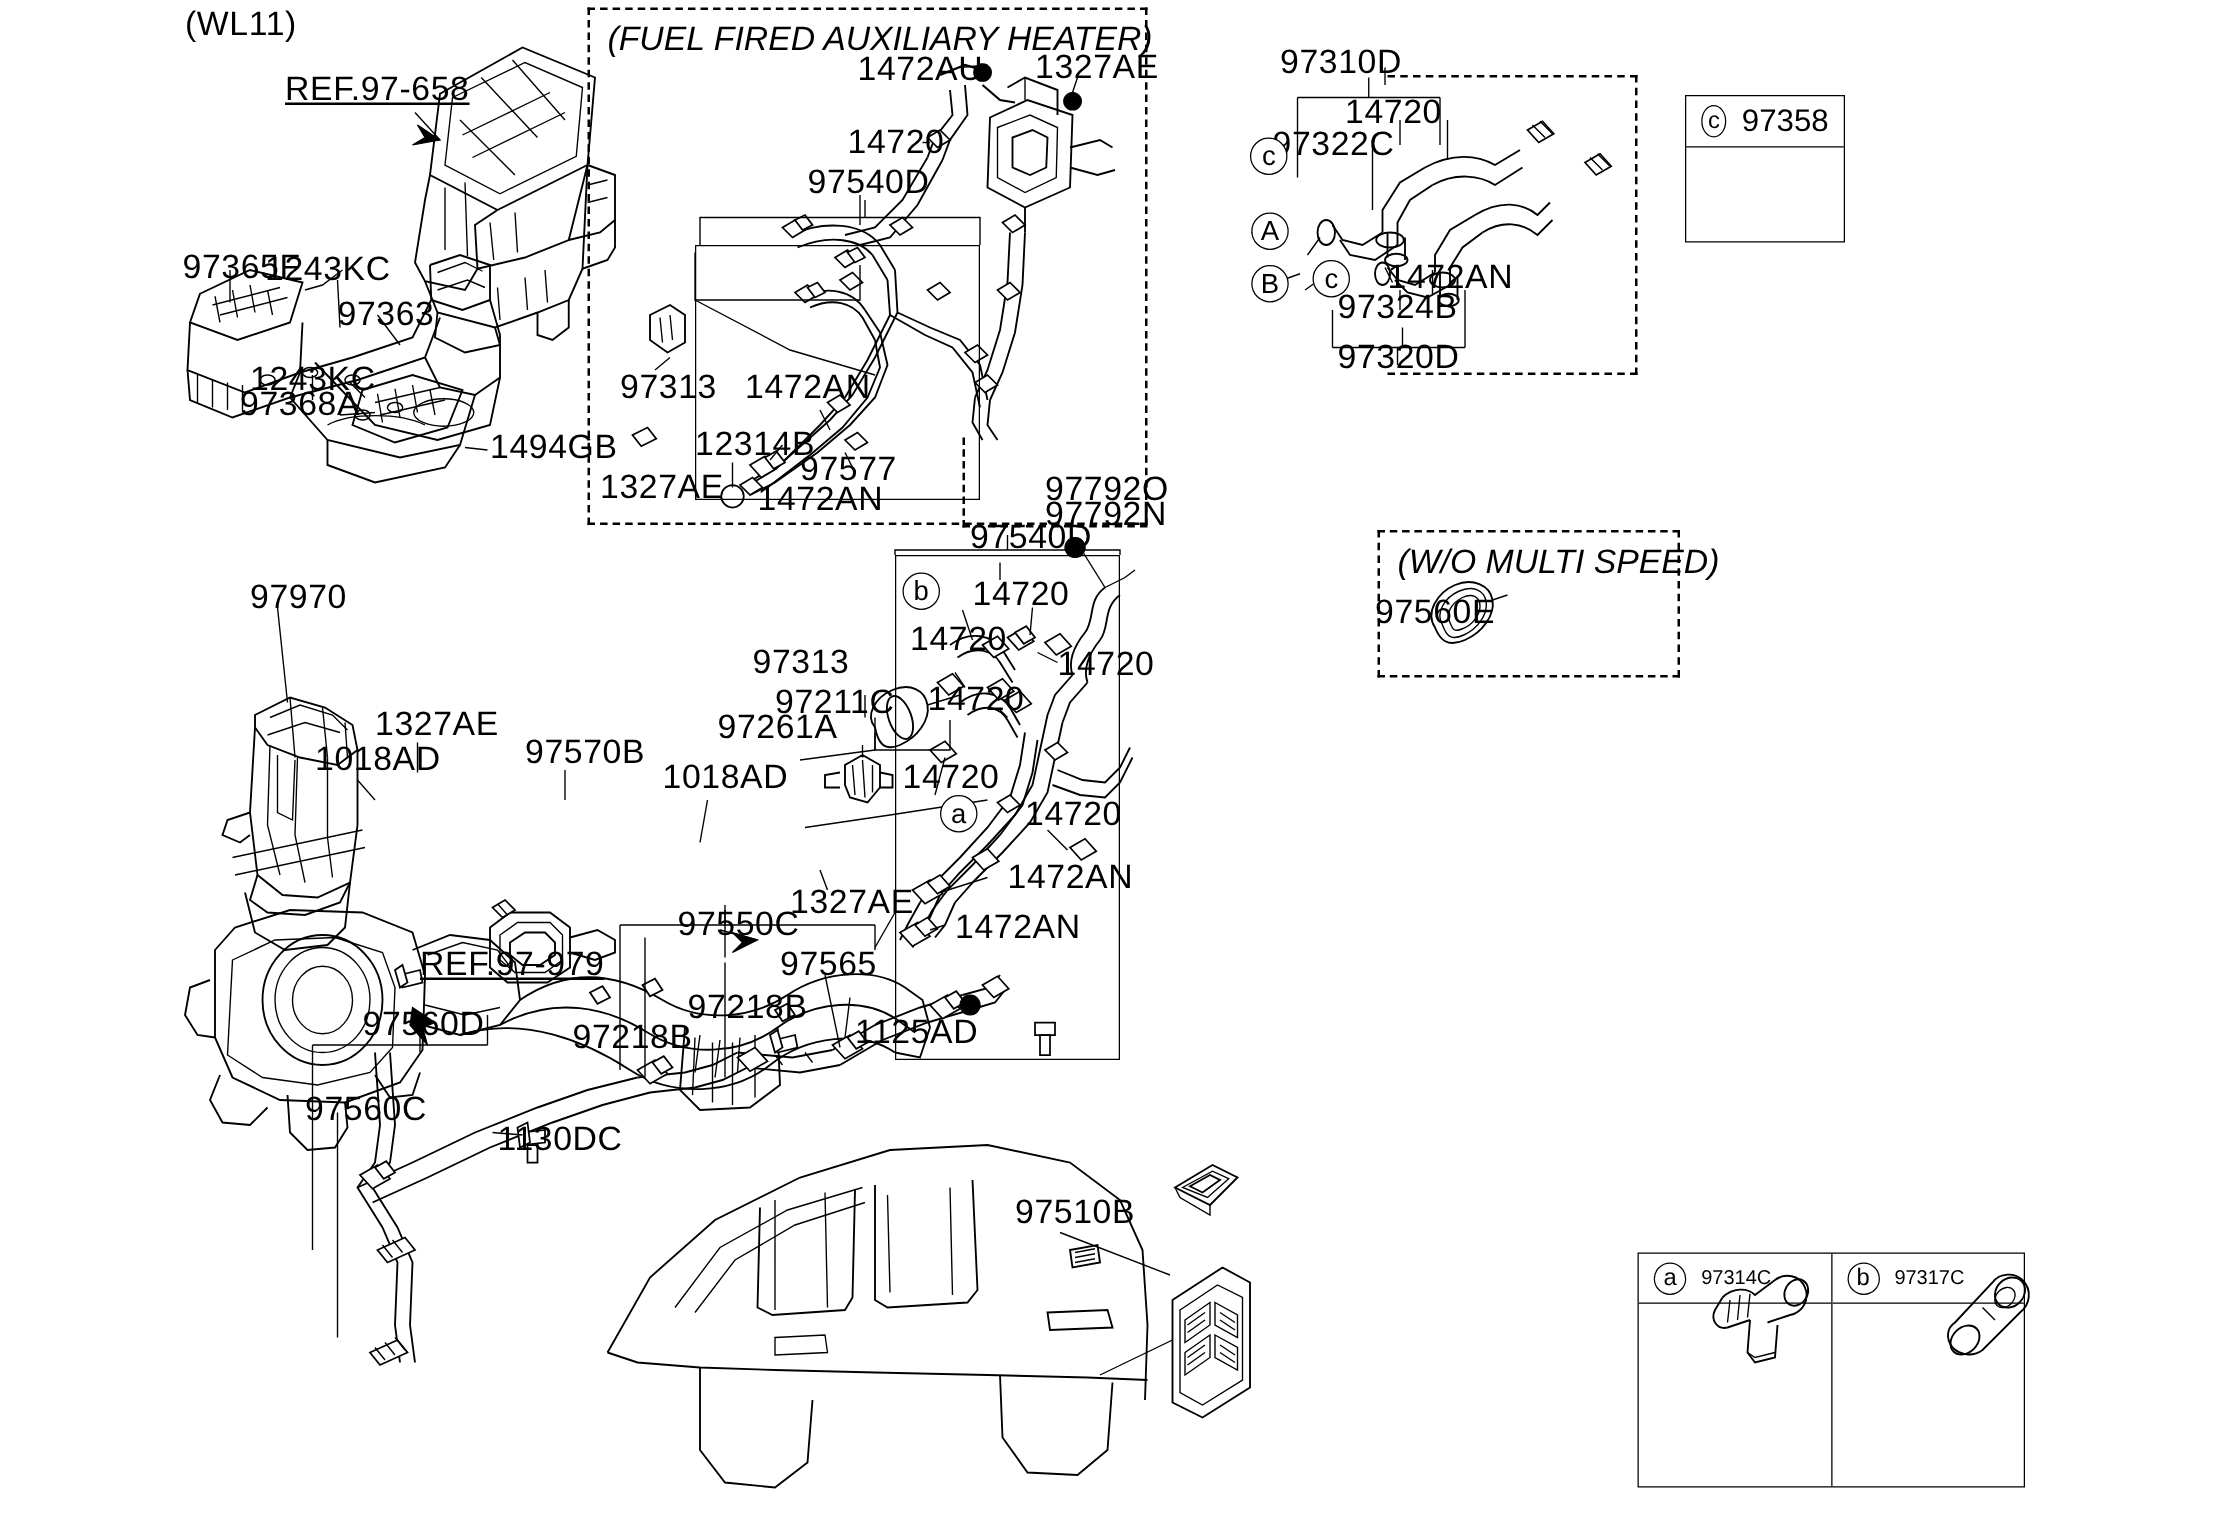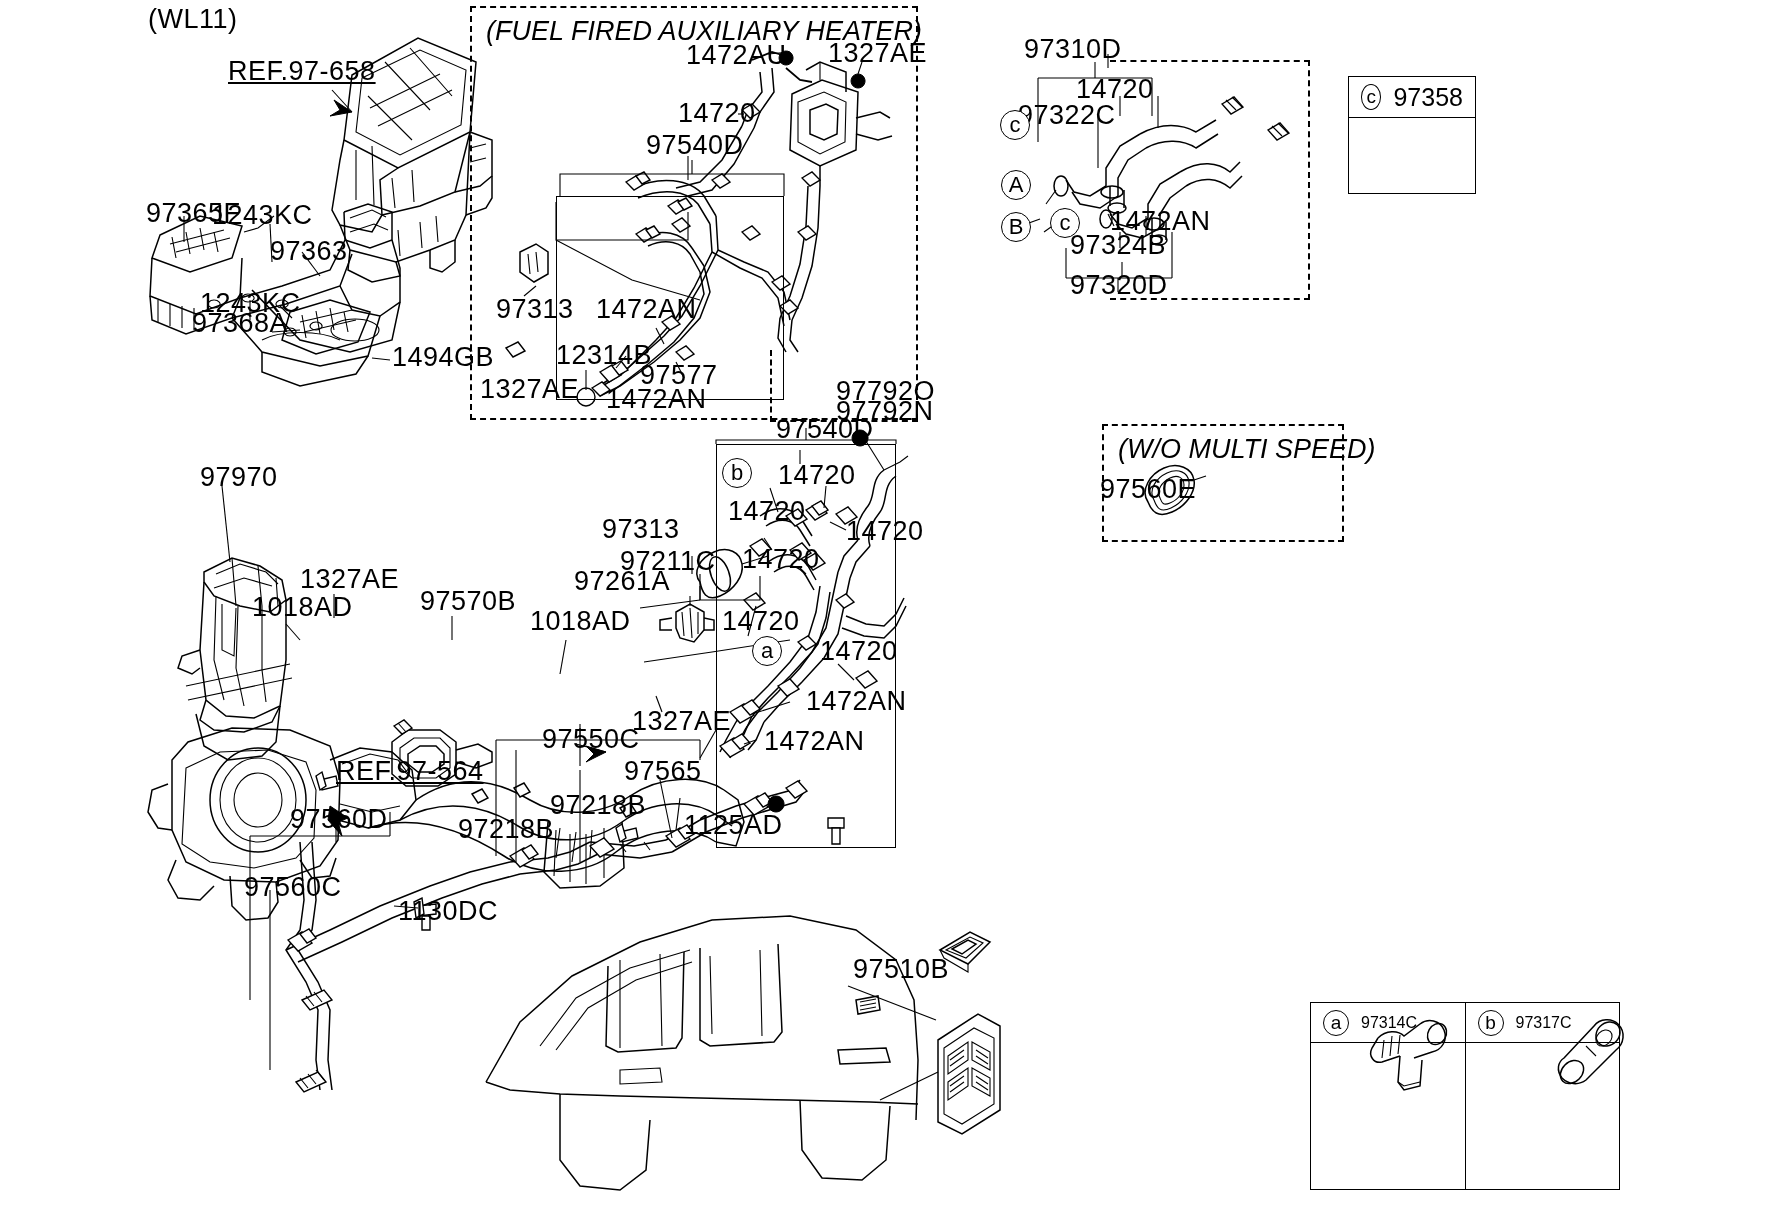--- a/index.html
+++ b/index.html
@@ -556,25 +556,25 @@
   <span class="circ abs" style="left:722px;top:458px;">b</span>
 
   <div class="lbl" style="left:200px;top:464px;">97970</div>
   <div class="lbl" style="left:300px;top:566px;">1327AE</div>
   <div class="lbl" style="left:252px;top:594px;">1018AD</div>
   <div class="lbl" style="left:420px;top:588px;">97570B</div>
   <div class="lbl" style="left:530px;top:608px;">1018AD</div>
   <div class="lbl" style="left:602px;top:516px;">97313</div>
   <div class="lbl" style="left:620px;top:548px;">97211C</div>
   <div class="lbl" style="left:574px;top:568px;">97261A</div>
-  <div class="lbl u" style="left:336px;top:758px;">REF.97-564</div>
+  <div class="lbl u" style="left:336px;top:758px;">REF.97-979</div>
   <div class="lbl" style="left:542px;top:726px;">97550C</div>
   <div class="lbl" style="left:632px;top:708px;">1327AE</div>
   <div class="lbl" style="left:624px;top:758px;">97565</div>
   <div class="lbl" style="left:550px;top:792px;">97218B</div>
   <div class="lbl" style="left:458px;top:816px;">97218B</div>
   <div class="lbl" style="left:684px;top:812px;text-align:right;">1125AD</div>
   <div class="lbl" style="left:290px;top:806px;">97560D</div>
   <div class="lbl" style="left:244px;top:874px;">97560C</div>
   <div class="lbl" style="left:398px;top:898px;">1130DC</div>
-  <div class="lbl" style="left:812px;top:956px;margin-left:41px;">97510B</div>
+  <div class="lbl" style="left:812px;top:956px;">97510B</div>
 
 </div>
 
 </body></html>

